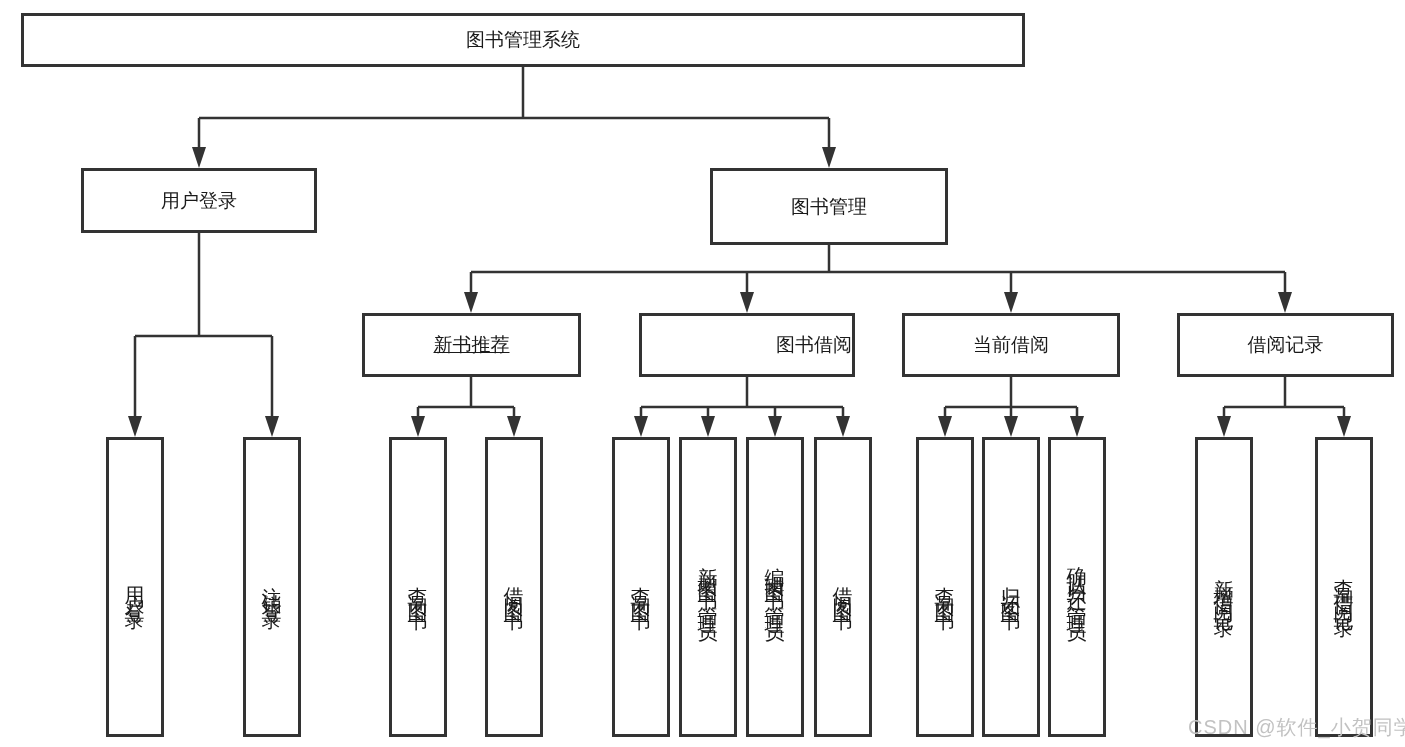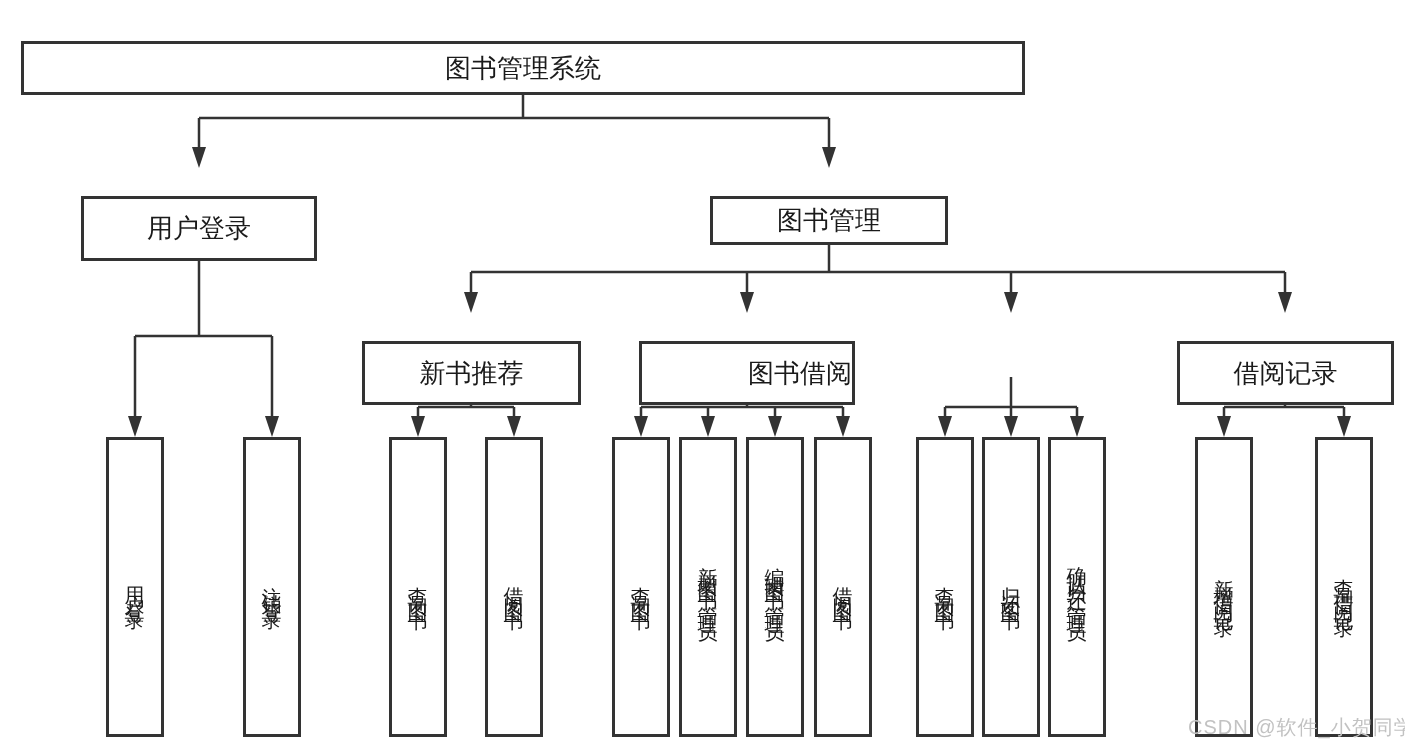--- a/index.html
+++ b/index.html
@@ -24,22 +24,21 @@
   }
   .node {
     position: absolute;
     box-sizing: border-box;
     border: 3px solid #333333;
     background: #ffffff;
     display: flex;
     align-items: center;
     justify-content: center;
     color: #1a1a1a;
-    font-size: 26px;
-    margin-top: 28px;
+    font-size: 19px;
   }
   .node .label {
     white-space: nowrap;
   }
   .leaf {
     position: absolute;
     box-sizing: border-box;
     border: 3px solid #333333;
     background: #ffffff;
     top: 437px;
@@ -55,23 +54,23 @@
     writing-mode: vertical-rl;
     text-orientation: mixed;
     letter-spacing: 8px;
     line-height: 1;
     white-space: nowrap;
   }
   
   .n-root   { left: 21px;   top: 13px;  width: 1004px; height: 54px; }
   
   .n-login  { left: 81px;   top: 168px; width: 236px;  height: 65px; }
-  .n-manage { left: 710px;  top: 168px; width: 238px;  height: 49px; }
-  
-  .n-nb     { left: 362px;  top: 313px; width: 219px;  height: 64px; }
+  .n-manage { left: 710px;  top: 168px; width: 238px;  height: 77px; }
+  
+  .n-nb     { left: 362px;  top: 313px; width: 219px;  height: 64px; text-decoration: underline; }
   .n-bw     { left: 639px;  top: 313px; width: 216px;  height: 64px; justify-content: flex-end; }
   .n-cur    { left: 902px;  top: 313px; width: 218px;  height: 64px; }
   .n-rec    { left: 1177px; top: 313px; width: 217px;  height: 64px; }
   
   .l-ulogin  { left: 106px;  }
   .l-ulogout { left: 243px;  }
   .l-nbq     { left: 389px;  }
   .l-nbb     { left: 485px;  }
   .l-bwq     { left: 612px;  }
   .l-bwa     { left: 679px;  }
@@ -151,20 +150,23 @@
   <div class="node n-manage">
     <span class="label">图书管理</span>
   </div>
 
   <div class="node n-nb">
     <span class="label">新书推荐</span>
   </div>
   <div class="node n-bw">
     <span class="label">图书借阅</span>
   </div>
+  <div class="node n-cur">
+    <span class="label">当前借阅</span>
+  </div>
   <div class="node n-rec">
     <span class="label">借阅记录</span>
   </div>
 
   <div class="leaf l-ulogin">
     <span class="vlabel">用户登录</span>
   </div>
   <div class="leaf l-ulogout">
     <span class="vlabel">注销登录</span>
   </div>

